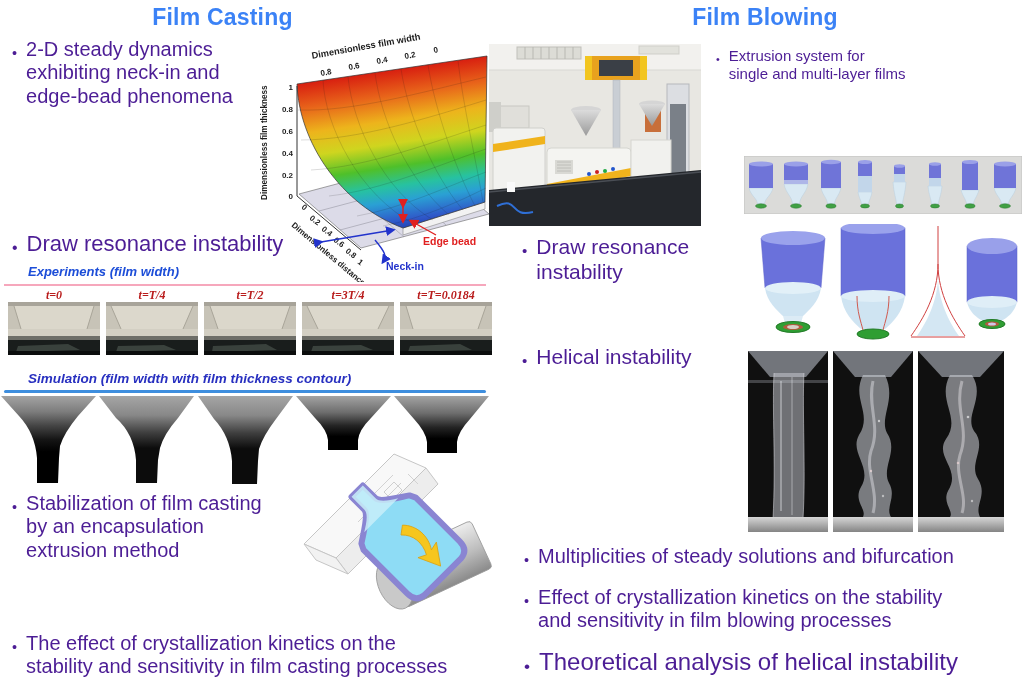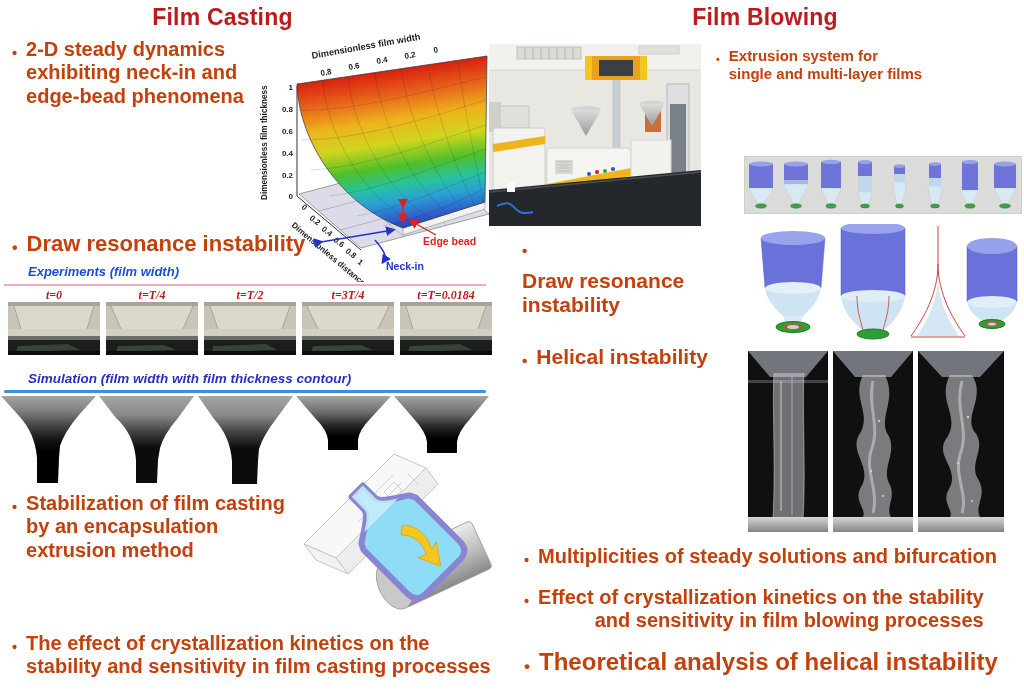--- a/index.html
+++ b/index.html
@@ -1,20 +1,20 @@
 <!DOCTYPE html>
 <html><head>
 <meta charset="utf-8">
 <style>
   html,body{margin:0;padding:0;background:#fff;}
   #slide{position:relative;width:1024px;height:690px;background:#fff;overflow:hidden;
          font-family:"Liberation Sans",sans-serif;color:#2d2d2d;}
   .abs{position:absolute;}
-  .title{font-weight:bold;font-size:23px;color:#b91c1c;text-align:center;letter-spacing:.2px;}
-  .bullet{position:absolute;display:flex;gap:9px;color:#c2410c;line-height:1.17;font-weight:bold;}
+  .title{font-weight:bold;font-size:23px;color:#3b82f6;text-align:center;letter-spacing:.2px;}
+  .bullet{position:absolute;display:flex;gap:9px;color:#4c1d95;line-height:1.17;}
   .dot::before{content:"•";font-size:.72em;position:relative;top:2px;}
   .line{display:block;}
   .seclabel{position:absolute;font-weight:bold;font-style:italic;font-size:13px;}
   .redlabel{color:#1d4ed8;}
   .bluelabel{color:#2830c0;}
   .hline{position:absolute;}
   .timelabel{position:absolute;top:288px;width:92px;text-align:center;
              font-family:"Liberation Serif",serif;font-weight:bold;font-style:italic;font-size:12px;color:#b91c1c;}
   .photorow{display:flex;gap:6px;}
   svg{display:block;}
@@ -386,21 +386,21 @@
       <ellipse cx="226" cy="50" rx="5" ry="2.2" fill="#3fa044" stroke="#2d7a33" stroke-width=".5"></ellipse>
     </g>
     <g>
       <path d="M250,32 C252,40 257,42 257.5,48 L264.5,48 C265,42 270,40 272,32 Z" fill="#d9e9f3" stroke="#b8cede" stroke-width=".5"></path>
       <rect x="250" y="8" width="22" height="24" fill="#6f74d8"></rect>
         <ellipse cx="261" cy="8" rx="11" ry="2.4" fill="#9aa0e8"></ellipse>
       <ellipse cx="261" cy="50" rx="5.5" ry="2.2" fill="#3fa044" stroke="#2d7a33" stroke-width=".5"></ellipse>
     </g>
   </svg>
 
-  <div class="bullet" style="left:522px;top:235px;font-size:21px;flex-direction:column;">
+  <div class="bullet" style="left:522px;top:235px;font-size:21px;">
     <span class="dot"></span>
     <span class="txt">
       <span class="line">Draw resonance</span>
       <span class="line">instability</span>
     </span>
   </div>
 
   <svg class="abs" style="left:745px;top:224px;" width="277" height="124" viewBox="0 0 277 124">
     <g>
       <polygon points="16,14 80,14 76,64 20,64" fill="#6a71db" stroke="#5a60c8" stroke-width=".5"></polygon>
@@ -475,21 +475,21 @@
       <circle cx="40" cy="112" r="1.3" fill="rgba(255,225,225,.55)"></circle>
     <circle cx="54" cy="150" r="1.2" fill="rgba(255,255,255,.5)"></circle>
     <rect y="166" width="86" height="15" fill="url(#metal)"></rect>
   </svg>
 
   <div class="bullet" style="left:524px;top:545px;font-size:20px;">
     <span class="dot"></span>
     <span class="line">Multiplicities of steady solutions and bifurcation</span>
   </div>
 
-  <div class="bullet" style="left:524px;top:586px;font-size:20px;text-align:right;">
+  <div class="bullet" style="left:524px;top:586px;font-size:20px;">
     <span class="dot"></span>
     <span class="txt">
       <span class="line">Effect of crystallization kinetics on the stability</span>
       <span class="line">and sensitivity in film blowing processes</span>
     </span>
   </div>
 
   <div class="bullet" style="left:524px;top:648px;font-size:24px;">
     <span class="dot"></span>
     <span class="line">Theoretical analysis of helical instability</span>

